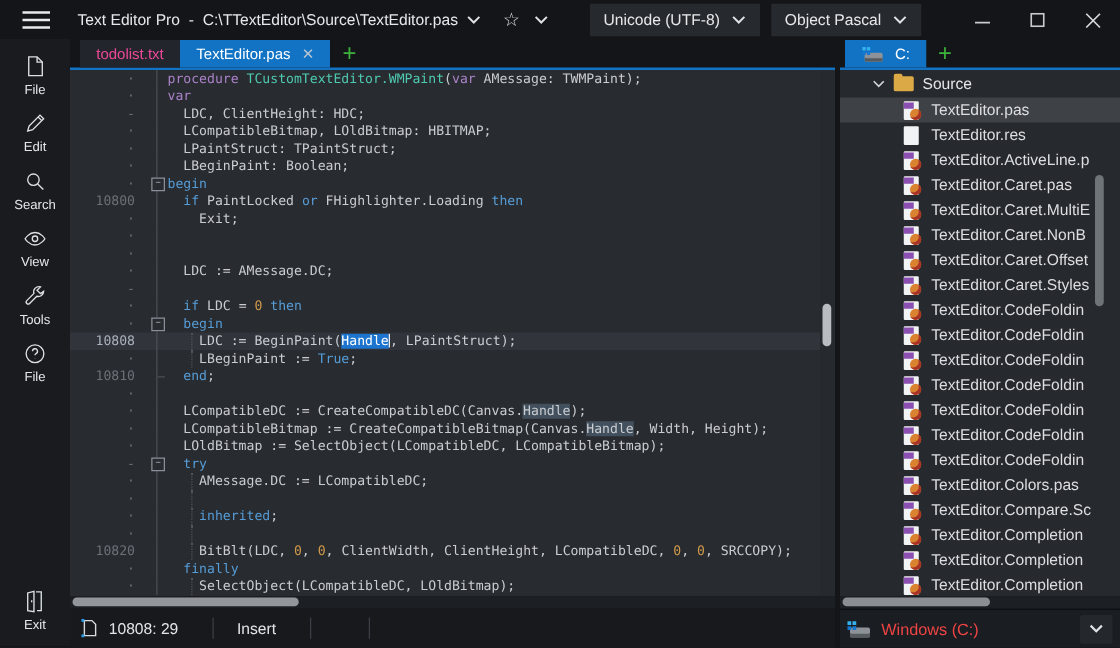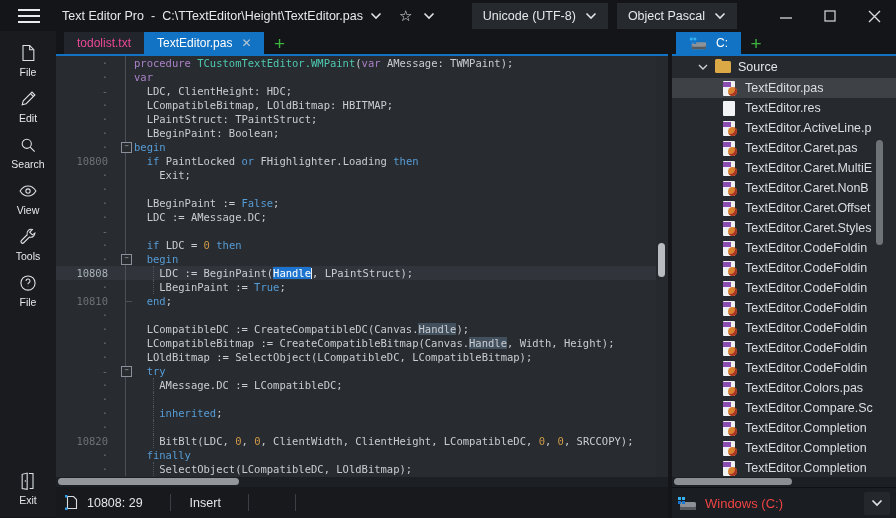--- a/index.html
+++ b/index.html
@@ -113,21 +113,21 @@
 
 <div class="titlebar">
   <div class="hamburger">
       <i></i>
       <i></i>
       <i></i>
     </div>
   <div class="title-text">
     <span>Text Editor Pro</span>
     <span>-</span>
-    <span>C:\TTextEditor\Height\TextEditor.pas</span>
+    <span>C:\TTextEditor\Source\TextEditor.pas</span>
     <svg class="chev" viewBox="0 0 12 8">
         <polyline points="1.5,1.5 6,6 10.5,1.5" fill="none" stroke="#dfe3e6" stroke-width="1.6"></polyline>
       </svg>
     <span class="star">☆</span>
     <svg class="chev" viewBox="0 0 12 8">
         <polyline points="1.5,1.5 6,6 10.5,1.5" fill="none" stroke="#dfe3e6" stroke-width="1.6"></polyline>
       </svg>
   </div>
   <div class="tb-spacer"></div>
   <div class="tb-btn">
@@ -273,21 +273,20 @@
         <pre class="codeln"><span>    Exit;</span></pre>
       </div>
       <div class="row">
         <span class="gut">·</span>
         <span class="fold"></span>
         <pre class="codeln"></pre>
       </div>
       <div class="row">
         <span class="gut">·</span>
         <span class="fold"></span>
-        <pre class="codeln"><span>  LBeginPaint := </span><span class="k">False</span><span>;</span></pre>
       </div>
       <div class="row">
         <span class="gut">·</span>
         <span class="fold"></span>
         <pre class="codeln"><span>  LDC := AMessage.DC;</span></pre>
       </div>
       <div class="row">
         <span class="gut">-</span>
         <span class="fold"></span>
         <pre class="codeln"></pre>

